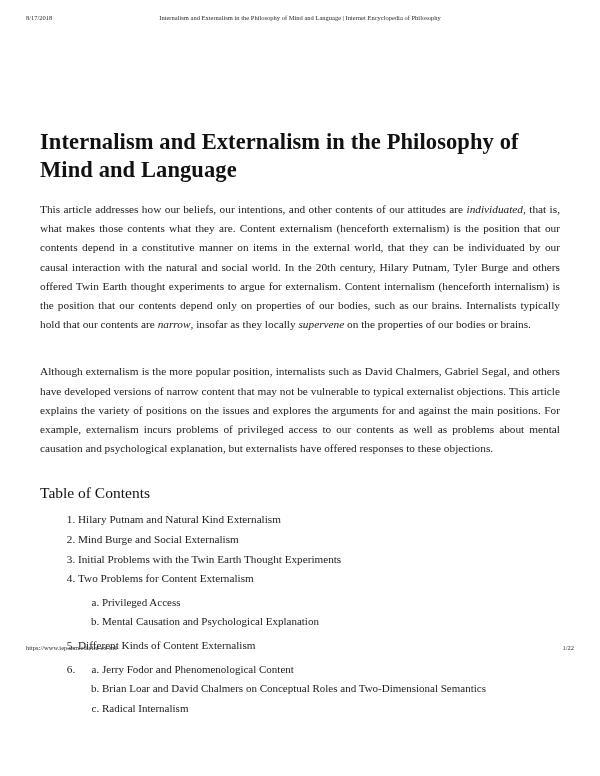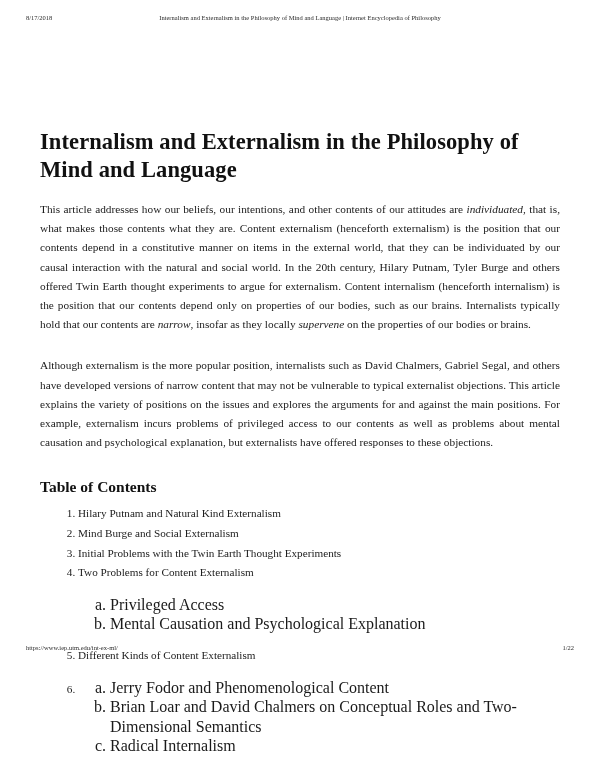--- a/index.html
+++ b/index.html
@@ -87,45 +87,45 @@
     color: #111111;
   }
   p.para {
     font-size: 11.3px;
     line-height: 19.2px;
     text-align: justify;
     margin: 0 0 16px 0;
     color: #1a1a1a;
   }
   p.para.second {
-    margin-top: 22px;
+    margin-top: 28px;
   }
   em { }
   h2.toc-heading {
     font-size: 15.5px;
-    font-weight: bold;
+    font-weight: normal;
     margin: 26px 0 8px 0;
     color: #111111;
   }
   ol.toc {
     list-style: decimal;
     margin: 0;
     padding-left: 38px;
     font-size: 11.2px;
     line-height: 19.6px;
   }
   ol.toc > li {
     margin: 0;
     padding: 0;
   }
   ol.toc-sub {
     list-style: lower-alpha;
-    margin: 12px;
+    margin: 4px;
     padding-left: 20px;
-    font-size: 16px;
+    font-size: 11px;
     line-height: 19.6px;
   }
   ol.toc-sub > li { margin: 0; padding: 0; }
   .toc-text { color: #1a1a1a; }
 </style>
 </head>
 <body>
 
 <div class="page">
 

